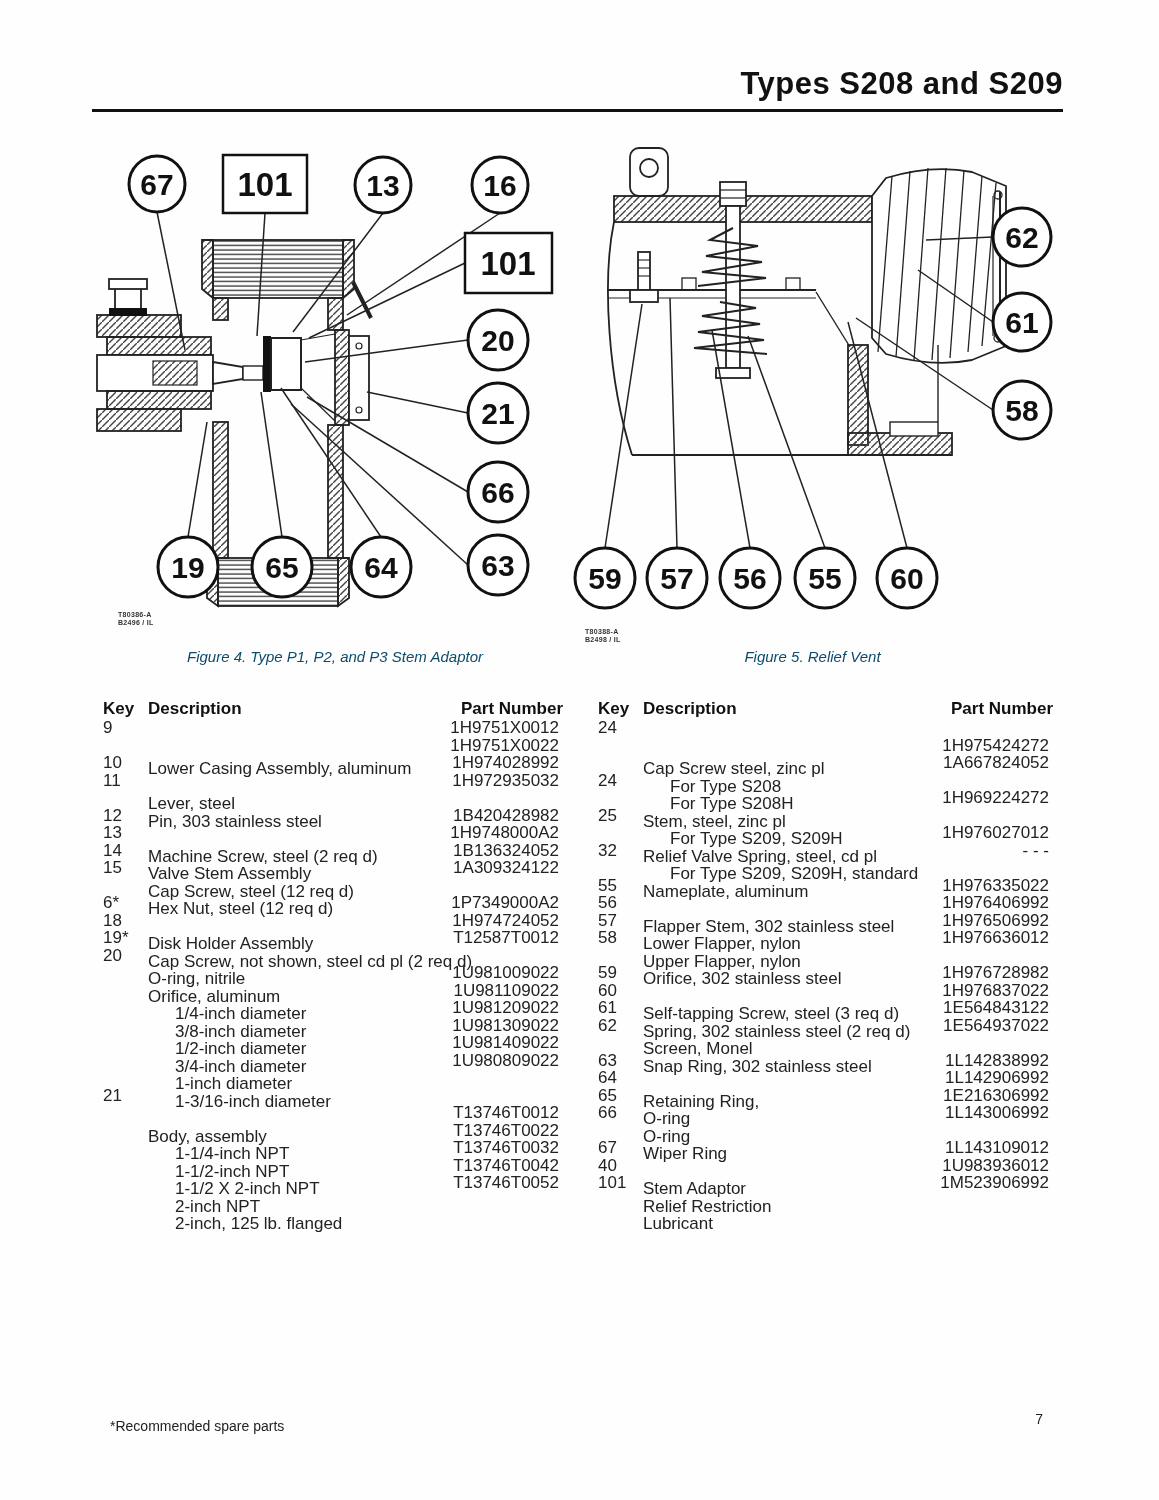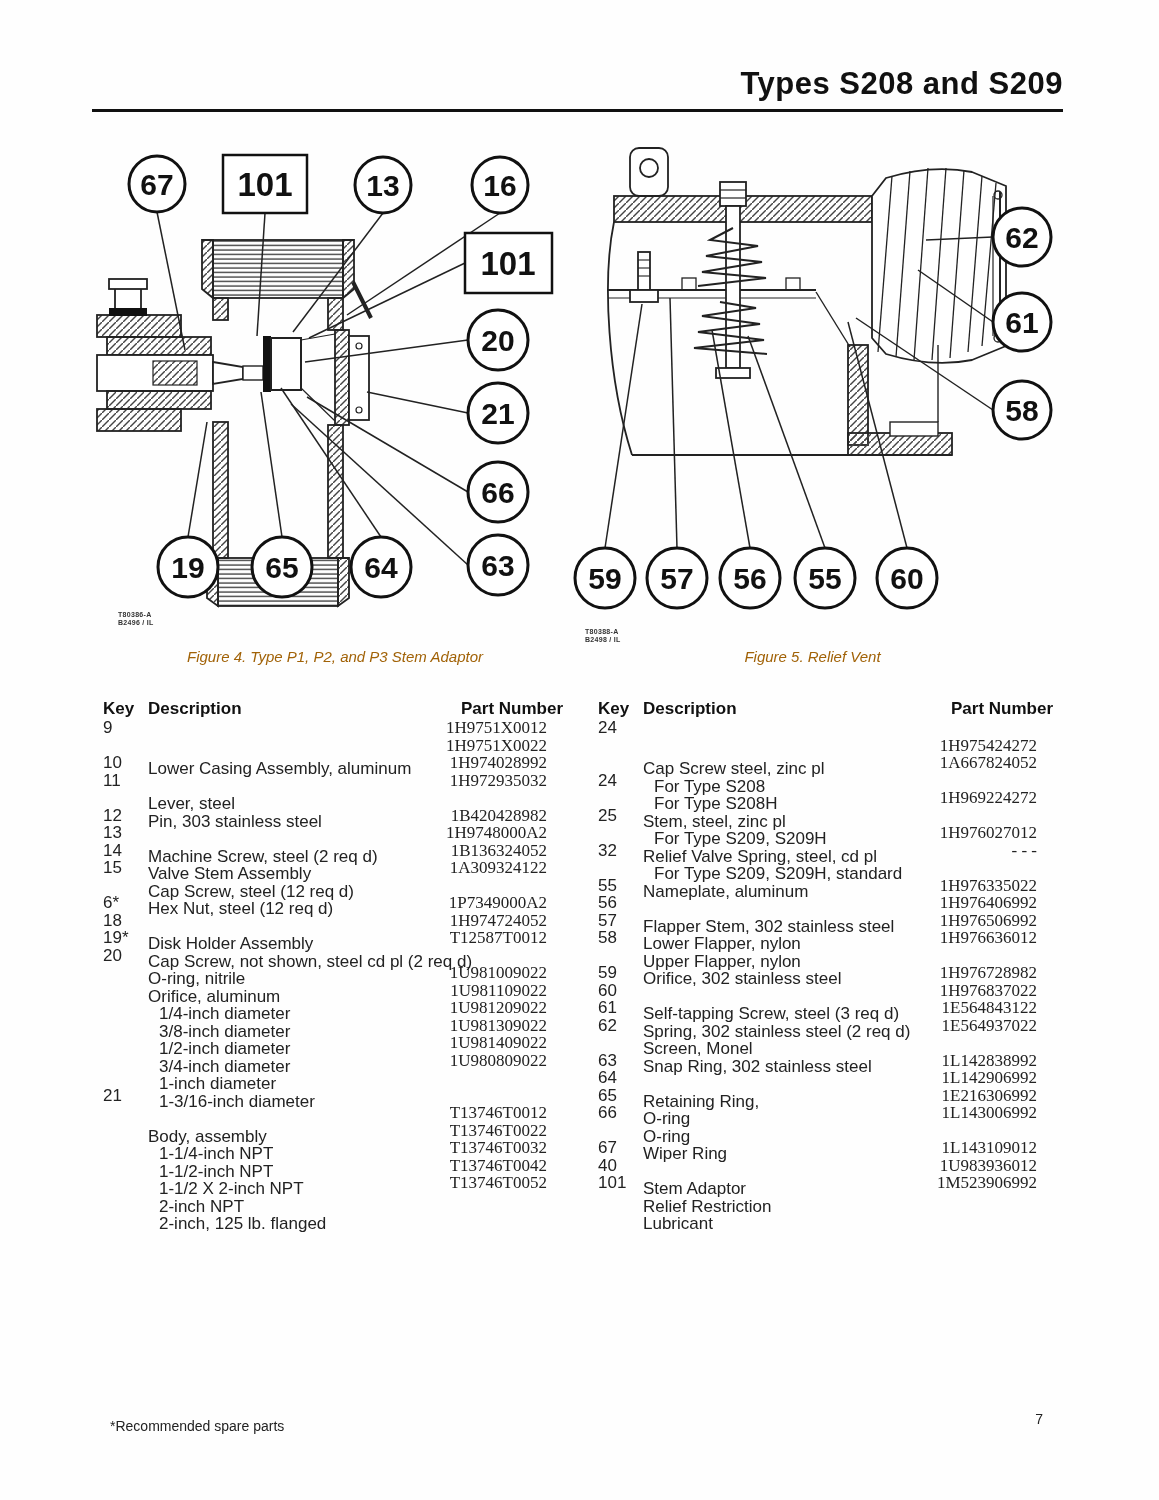--- a/index.html
+++ b/index.html
@@ -23,38 +23,38 @@
   #fig4-svg{left:95px;top:140px;}
   #fig5-svg{left:570px;top:140px;}
   .fig-code{
     position:absolute;font-size:7px;font-weight:700;line-height:8px;
     color:#333;letter-spacing:0.3px;white-space:pre;
   }
   #fig4-code{left:118px;top:611px;}
   #fig5-code{left:585px;top:628px;}
   .fig-caption{
     position:absolute;top:648px;font-style:italic;font-size:15px;
-    color:#a16207;text-align:center;white-space:nowrap;
+    color:#0c4a6e;text-align:center;white-space:nowrap;
   }
   #fig4-caption{left:95px;width:480px;}
   #fig5-caption{left:640px;width:345px;}
 
   .ptable{position:absolute;top:699px;font-size:17px;color:#222;}
   #table-left{left:103px;width:460px;}
   #table-right{left:598px;width:455px;}
   .thead{position:relative;height:20px;font-weight:700;color:#111;}
   .th-key{position:absolute;left:0;}
   .th-desc{position:absolute;left:45px;}
   .th-part{position:absolute;right:0;}
   .trow{position:relative;height:17.5px;line-height:17.5px;white-space:nowrap;}
   .trow.spacer{height:17.5px;}
   .tkey{position:absolute;left:0;}
   .tdesc{position:absolute;left:45px;margin-top:41px;}
-  .tdesc.ind{left:56px;text-align:right;}
-  .tpart{position:absolute;right:16px;font-family:Liberation Serif, serif;}
+  .tdesc.ind{left:72px;text-align:right;}
+  .tpart{position:absolute;right:4px;}
 
   .footnote{position:absolute;left:110px;top:1418px;font-size:14px;color:#222;}
   .page-num{position:absolute;right:116px;top:1411px;font-size:14px;color:#222;}
 
   
   .co-circle{fill:#ffffff;stroke:#111;stroke-width:3;}
   .co-box{fill:#ffffff;stroke:#111;stroke-width:2.5;}
   .co-text{fill:#111;font-family:"Liberation Sans",sans-serif;font-weight:bold;font-size:30px;text-anchor:middle;}
   .co-text-box{fill:#111;font-family:"Liberation Sans",sans-serif;font-weight:bold;font-size:33px;text-anchor:middle;}
   .leader{stroke:#222;stroke-width:1.5;}

